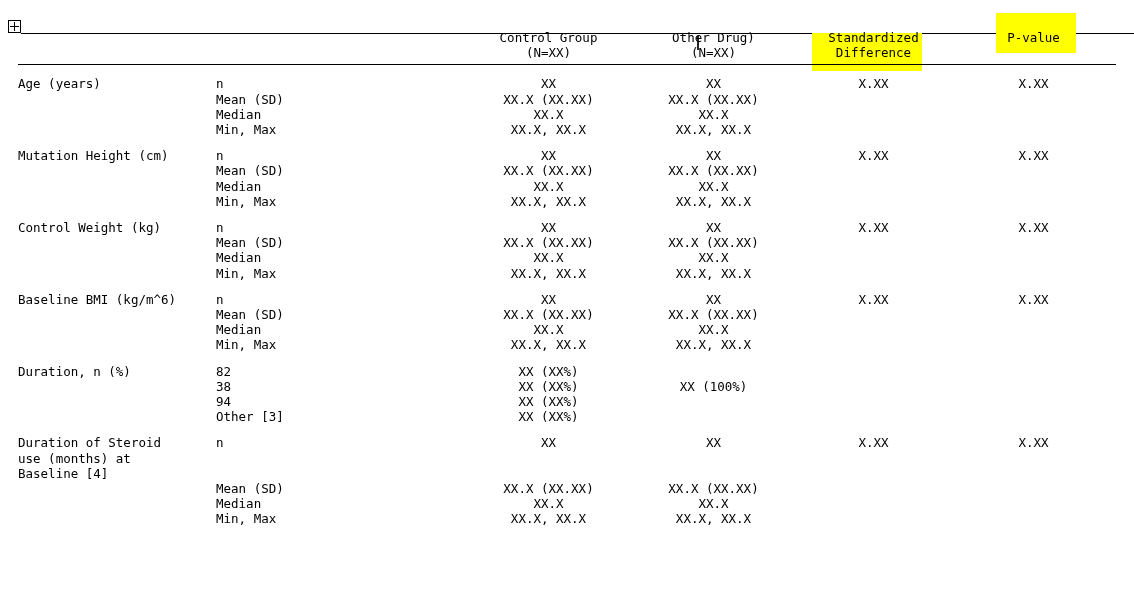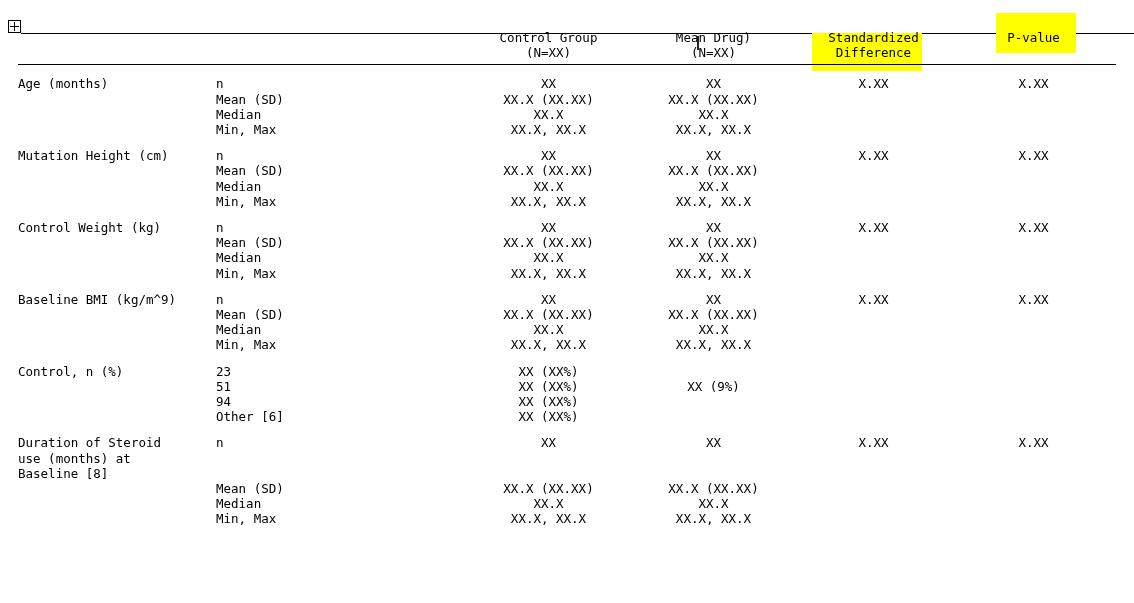--- a/index.html
+++ b/index.html
@@ -161,42 +161,42 @@
         <col class="c-study">
         <col class="c-std">
         <col class="c-pval">
     </colgroup>
     <tbody>
 
       <tr class="hdr-row">
         <td class="c1"></td>
         <td class="c1"></td>
         <td>Control Group</td>
-        <td>Mean Drug)</td>
+        <td>Other Drug)</td>
         <td>Standardized</td>
         <td>P-value</td>
       </tr>
 
       <tr class="hdr-row second">
         <td class="c1"></td>
         <td class="c1"></td>
         <td>(N=XX)</td>
         <td>(N=XX)</td>
         <td>Difference</td>
         <td></td>
       </tr>
       <tr class="rule-row">
         <td colspan="6"><div class="rule"></div></td>
       </tr>
       <tr class="spacer">
           <td colspan="6"></td>
         </tr>
 
       <tr>
-        <td>Age (months)</td>
+        <td>Age (years)</td>
         <td>n</td>
         <td class="center">XX</td>
         <td class="center">XX</td>
         <td class="center">X.XX</td>
         <td class="center">X.XX</td>
       </tr>
       <tr>
         <td></td>
         <td>Mean (SD)</td>
         <td class="center">XX.X (XX.XX)</td>
@@ -290,21 +290,21 @@
         <td class="center">XX.X, XX.X</td>
         <td class="center">XX.X, XX.X</td>
         <td class="center"></td>
         <td class="center"></td>
       </tr>
       <tr class="spacer">
           <td colspan="6"></td>
         </tr>
 
       <tr>
-        <td>Baseline BMI (kg/m^9)</td>
+        <td>Baseline BMI (kg/m^6)</td>
         <td>n</td>
         <td class="center">XX</td>
         <td class="center">XX</td>
         <td class="center">X.XX</td>
         <td class="center">X.XX</td>
       </tr>
       <tr>
         <td></td>
         <td>Mean (SD)</td>
         <td class="center">XX.X (XX.XX)</td>
@@ -326,59 +326,59 @@
         <td class="center">XX.X, XX.X</td>
         <td class="center">XX.X, XX.X</td>
         <td class="center"></td>
         <td class="center"></td>
       </tr>
       <tr class="spacer">
           <td colspan="6"></td>
         </tr>
 
       <tr>
-        <td>Control, n (%)</td>
-        <td>23</td>
+        <td>Duration, n (%)</td>
+        <td>82</td>
         <td class="center">XX (XX%)</td>
         <td class="center"></td>
         <td class="center"></td>
         <td class="center"></td>
       </tr>
       <tr>
         <td></td>
-        <td>51</td>
+        <td>38</td>
         <td class="center">XX (XX%)</td>
-        <td class="center">XX (9%)</td>
+        <td class="center">XX (100%)</td>
         <td class="center"></td>
         <td class="center"></td>
       </tr>
       <tr>
         <td></td>
         <td>94</td>
         <td class="center">XX (XX%)</td>
         <td class="center"></td>
         <td class="center"></td>
         <td class="center"></td>
       </tr>
       <tr>
         <td></td>
-        <td>Other [6]</td>
+        <td>Other [3]</td>
         <td class="center">XX (XX%)</td>
         <td class="center"></td>
         <td class="center"></td>
         <td class="center"></td>
       </tr>
       <tr class="spacer">
           <td colspan="6"></td>
         </tr>
 
       <tr>
         <td rowspan="3">Duration of Steroid
 use (months) at
-Baseline [8]</td>
+Baseline [4]</td>
         <td>n</td>
         <td class="center">XX</td>
         <td class="center">XX</td>
         <td class="center">X.XX</td>
         <td class="center">X.XX</td>
       </tr>
       <tr>
         <td></td>
         <td class="center"></td>
         <td class="center"></td>

